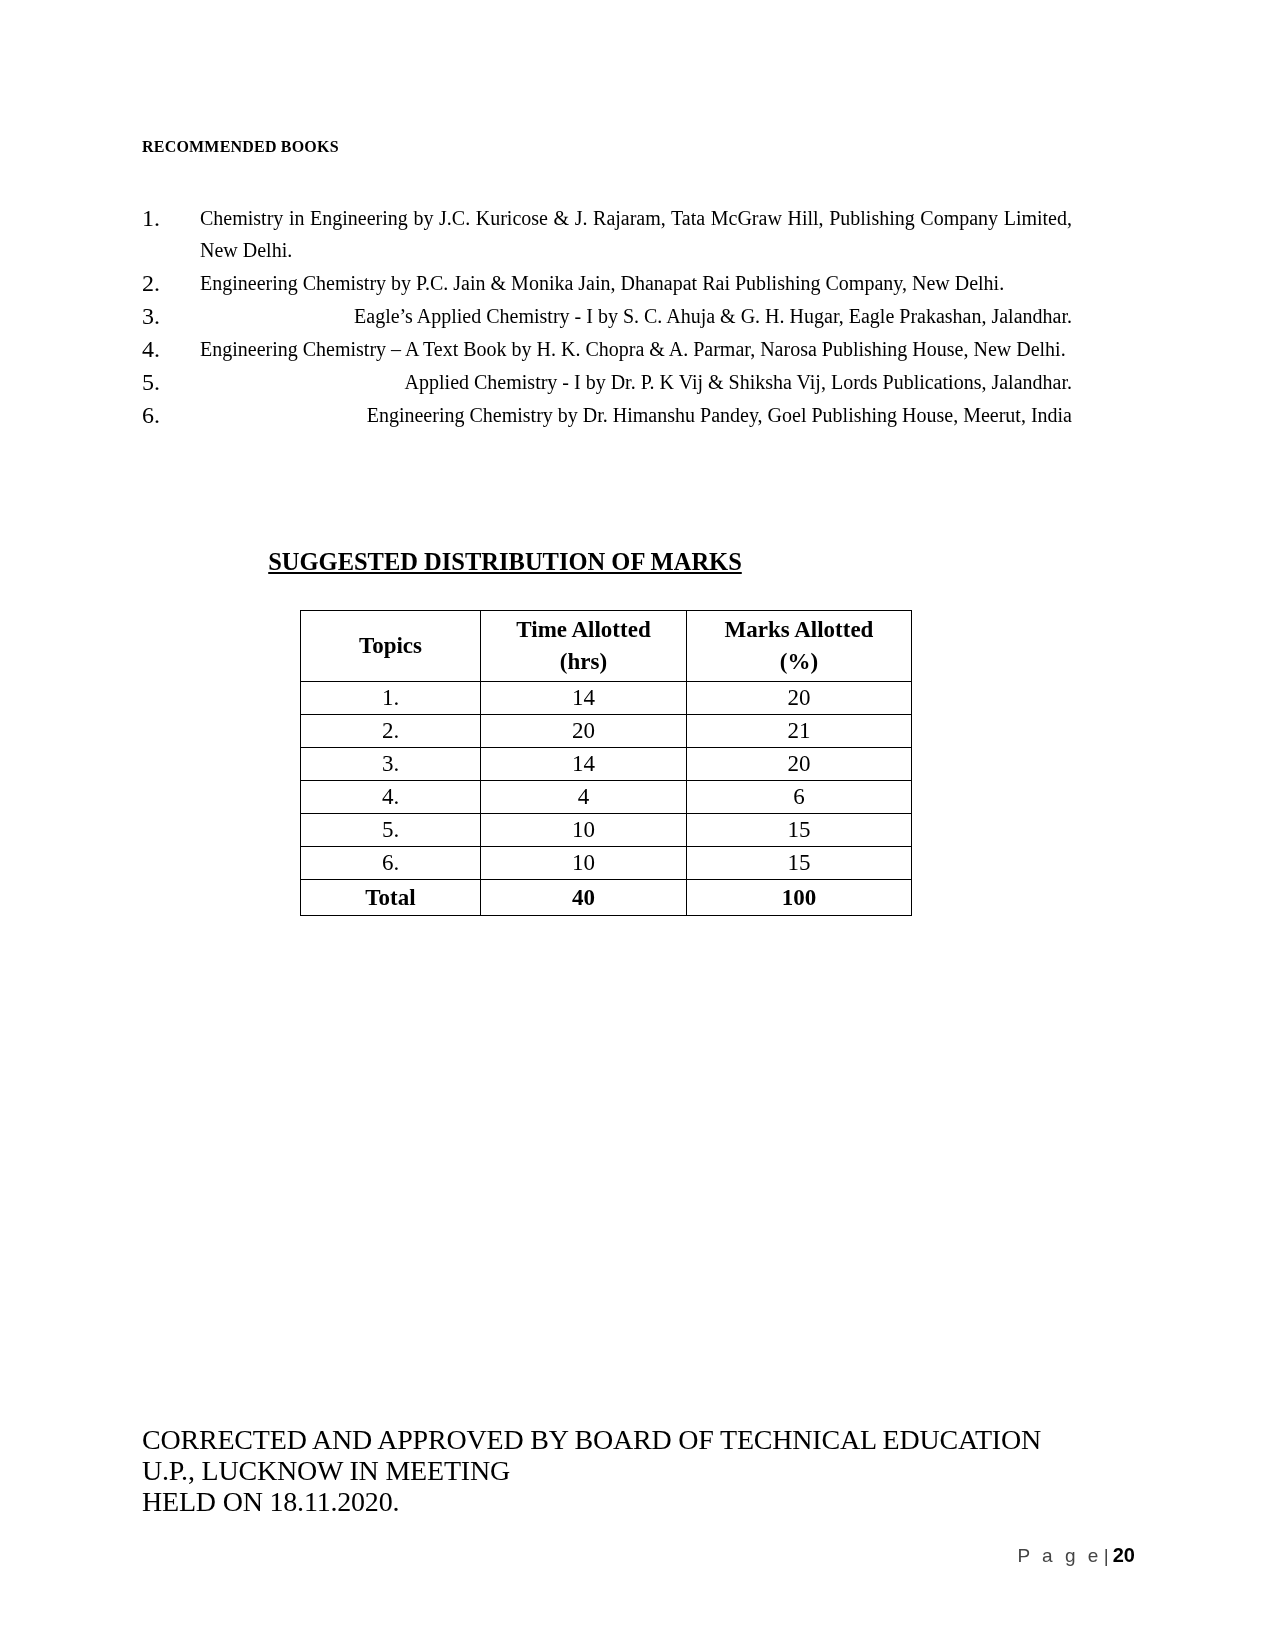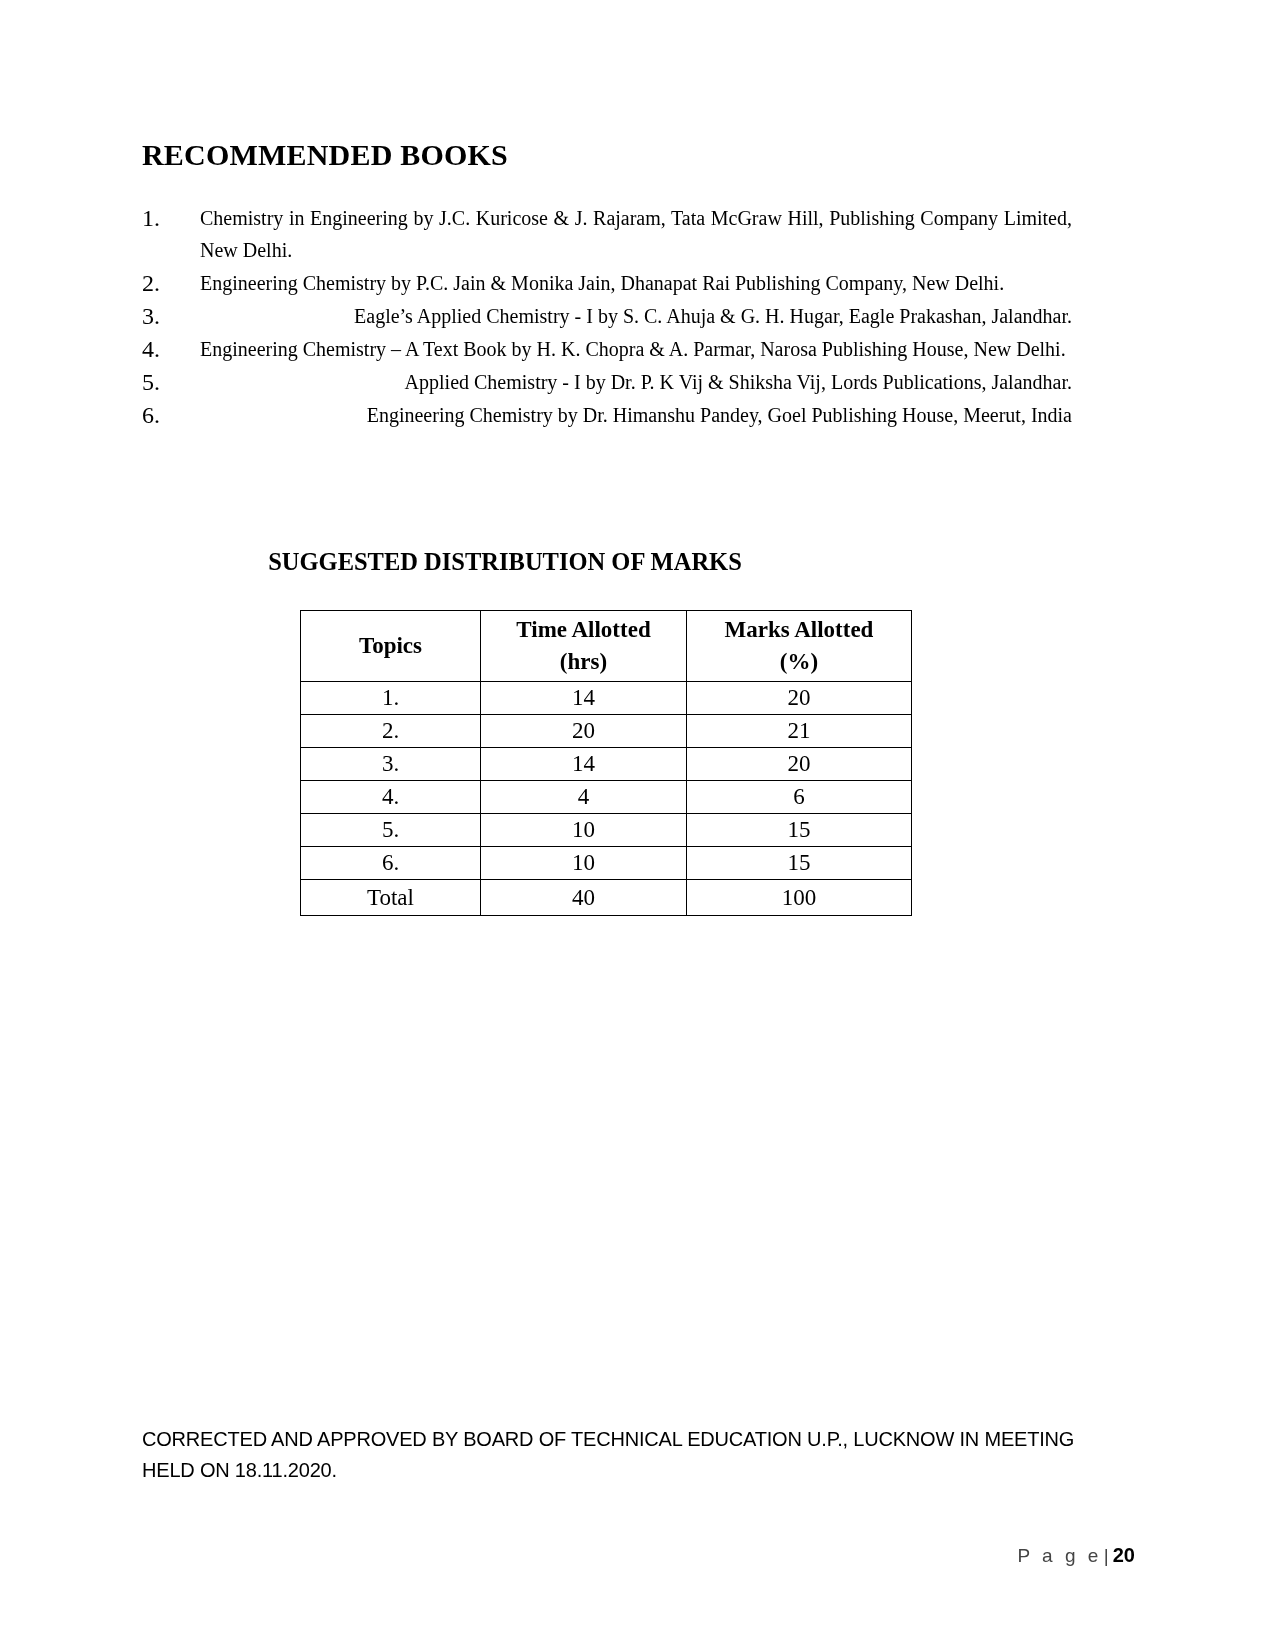--- a/index.html
+++ b/index.html
@@ -21,21 +21,21 @@
     left: 0; top: 0;
     width: 1275px;
     height: 1651px;
   }
 
   
   .section-heading {
     position: absolute;
     left: 142px;
     top: 138px;
-    font-size: 30px;
+    font-size: 16px;
     font-weight: bold;
     letter-spacing: 0.2px;
   }
 
   
   .book-list {
     position: absolute;
     left: 142px;
     top: 202px;
     width: 930px;
@@ -64,20 +64,21 @@
 
   
   .table-title {
     position: absolute;
     left: 0;
     top: 548px;
     width: 1046px;
     text-align: center;
     font-size: 24.5px;
     font-weight: bold;
+    text-decoration: underline;
   }
   .table-title span {
     position: relative;
     left: -18px;
   }
 
   
   .marks-table-wrap {
     position: absolute;
     left: 300px;
@@ -109,34 +110,34 @@
   }
   table.marks thead th .sub {
     display: block;
   }
   table.marks tbody td {
     height: 32px;
     line-height: 32px;
     font-weight: normal;
   }
   table.marks tbody tr.total td {
-    font-weight: normal;
+    font-weight: bold;
     height: 35px;
     line-height: 35px;
     margin-left: 16px;
   }
 
   
   .footer-note {
     position: absolute;
     left: 142px;
     top: 1424px;
     width: 940px;
-    font-family: Liberation Sans, sans-serif;
-    font-size: 20px;
+    font-family: Liberation Serif, serif;
+    font-size: 28px;
     line-height: 31px;
     letter-spacing: -0.2px;
   }
   .footer-note .line2 {
     display: block;
   }
 
   
   .page-number {
     position: absolute;

